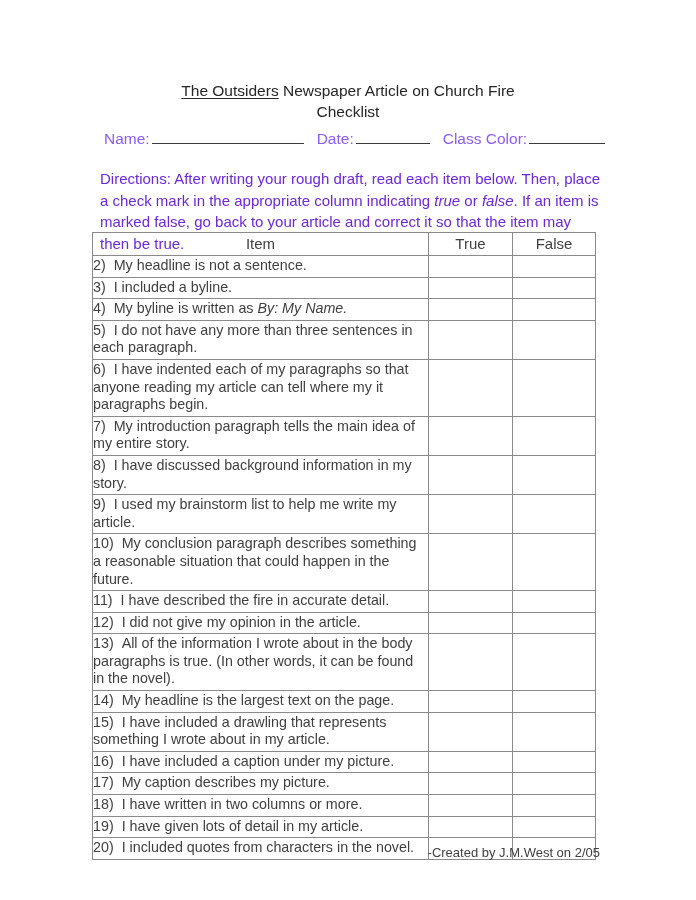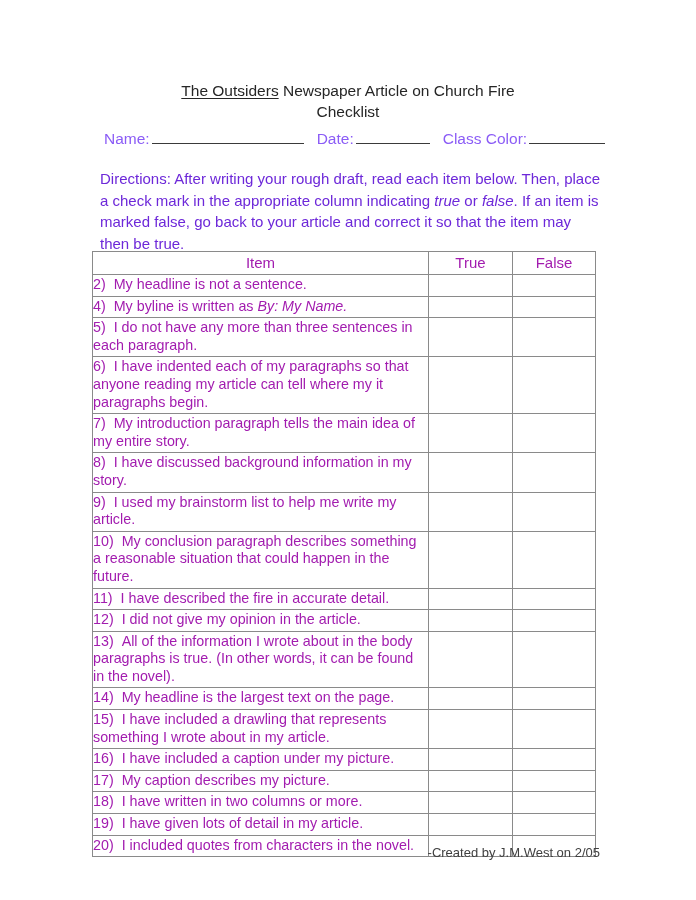--- a/index.html
+++ b/index.html
@@ -71,26 +71,26 @@
     line-height: 21.5px;
     color: #6d28d9;
     text-align: left;
   }
   .directions i { font-style: italic; }
 
   
   .checklist {
     position: absolute;
     left: 92px;
-    top: 251px;
+    top: 232px;
     width: 503px;
     border-collapse: collapse;
     table-layout: fixed;
     font-size: 14.3px;
-    color: #a21caf;
+    color: #404040;
   }
   .checklist td, .checklist th {
     border: 1px solid #8a8a8a;
     padding: 1px 0 2px 0;
     vertical-align: top;
     font-weight: normal;
   }
   .col-item  { width: 336px; }
   .col-true  { width: 84px;  }
   .col-false { width: 83px;  }
@@ -151,20 +151,25 @@
         <th>False</th>
       </tr>
     </thead>
     <tbody id="checklist-body">
         <tr>
           <td class="cell-item"><span>2)</span>&nbsp;&nbsp;<span>My headline is not a sentence.</span></td>
           <td class="cell-mark"></td>
           <td class="cell-mark"></td>
         </tr>
         <tr>
+          <td class="cell-item"><span>3)</span>&nbsp;&nbsp;<span>I included a byline.</span></td>
+          <td class="cell-mark"></td>
+          <td class="cell-mark"></td>
+        </tr>
+        <tr>
           <td class="cell-item"><span>4)</span>&nbsp;&nbsp;<span>My byline is written as </span><i>By:  My Name.</i></td>
           <td class="cell-mark"></td>
           <td class="cell-mark"></td>
         </tr>
         <tr>
           <td class="cell-item"><span>5)</span>&nbsp;&nbsp;<span>I do not have any more than three sentences in each paragraph.</span></td>
           <td class="cell-mark"></td>
           <td class="cell-mark"></td>
         </tr>
         <tr>

